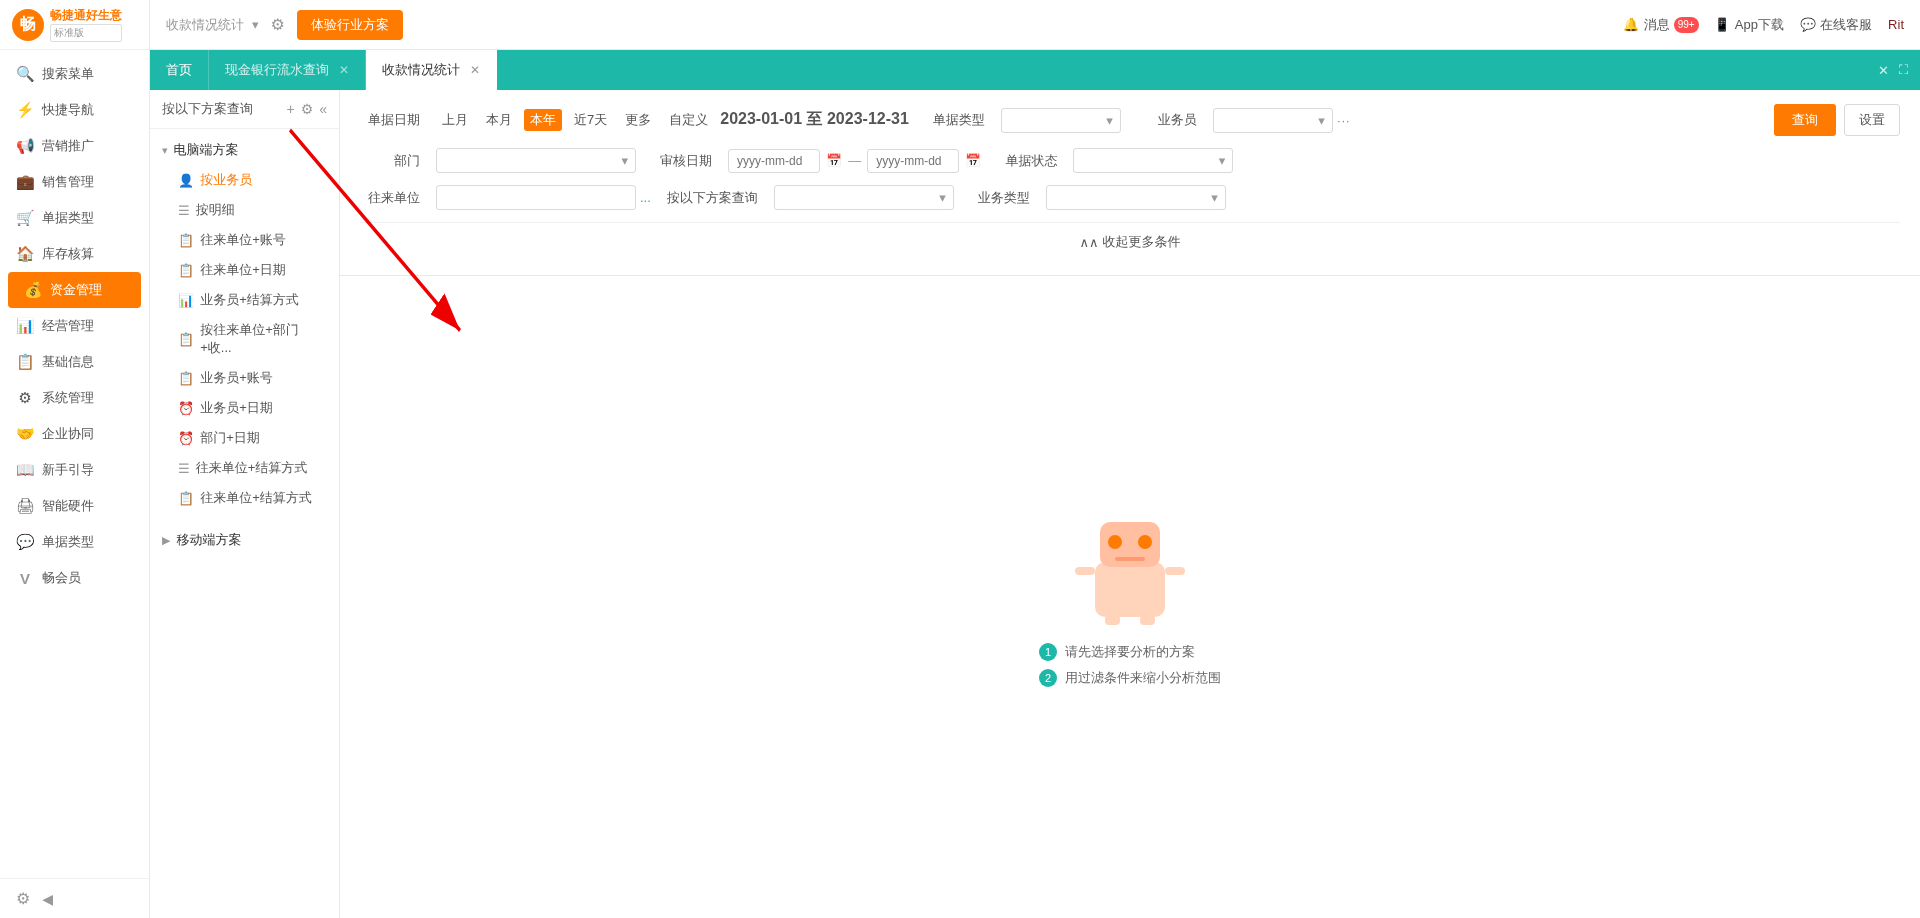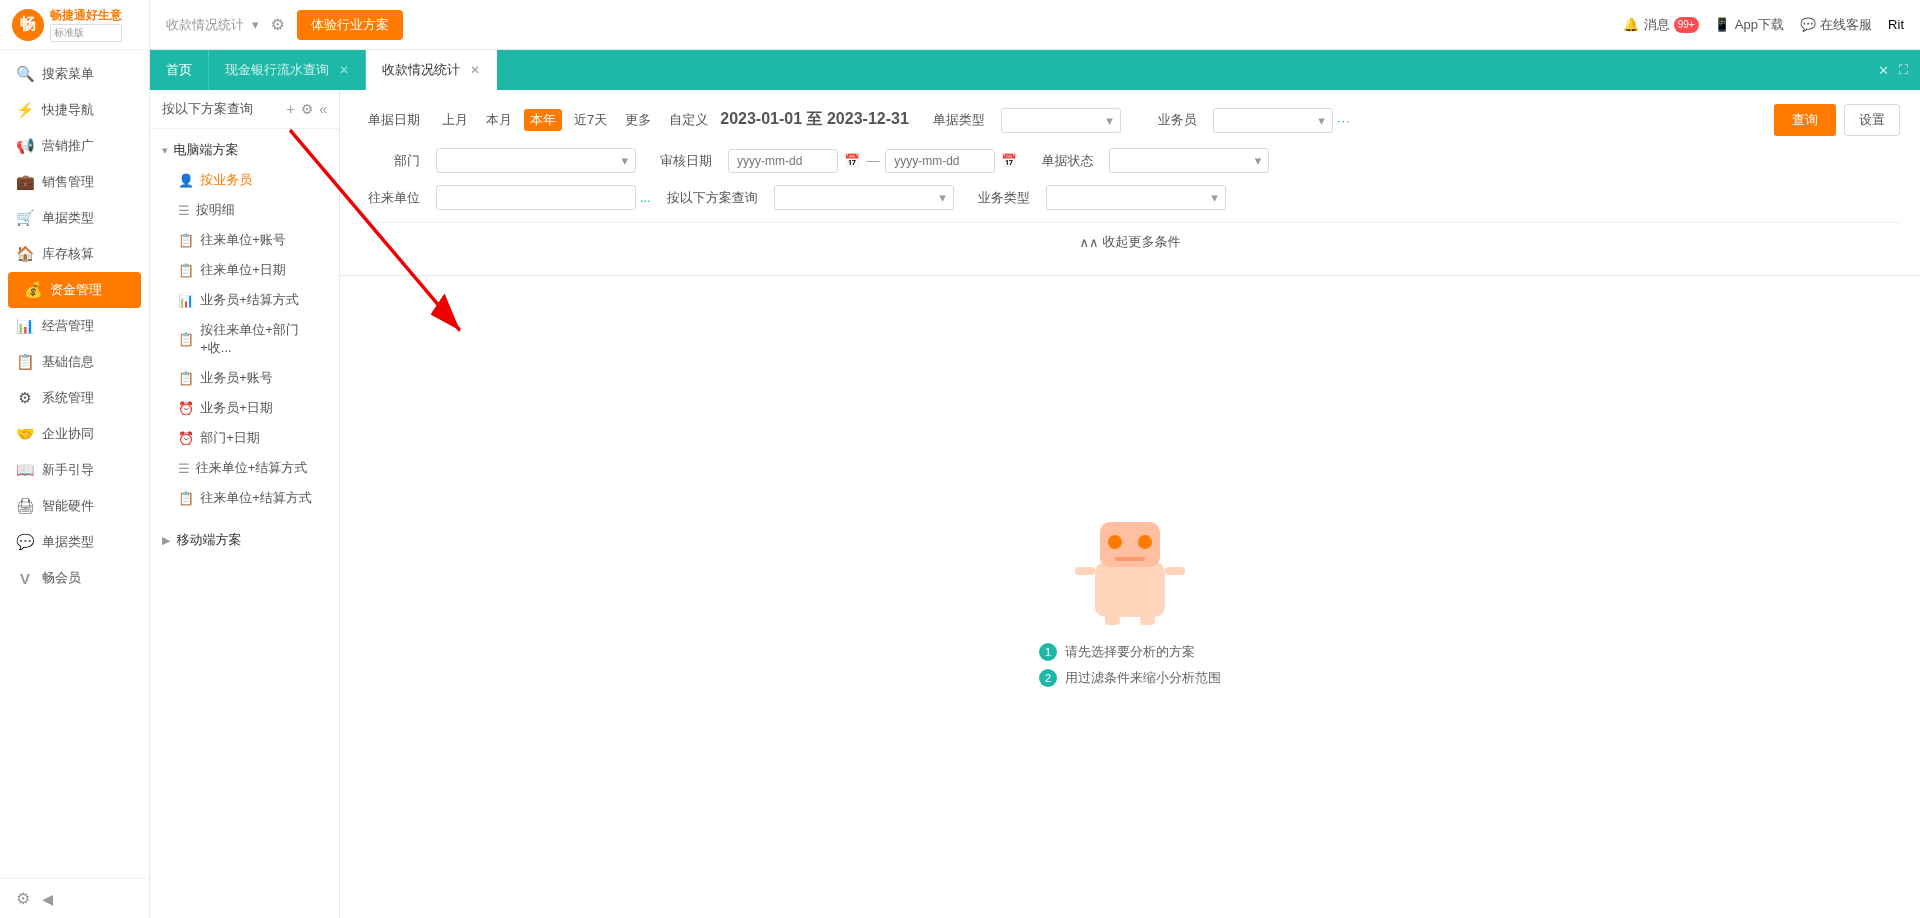--- a/index.html
+++ b/index.html
@@ -68,21 +68,21 @@
     }
     .topbar-spacer { flex: 1; }
     .topbar-right { display: flex; align-items: center; gap: 16px; color: #555; font-size: 13px; }
     .topbar-right-item { display: flex; align-items: center; gap: 4px; cursor: pointer; }
     .badge-red {
       background: #ff4d4f; color: #fff;
       border-radius: 10px; font-size: 10px;
       padding: 0 4px; min-width: 16px; height: 16px;
       display: flex; align-items: center; justify-content: center;
     }
-    .topbar-username { color: #000000; }
+    .topbar-username { color: #7f1d1d; }
 
     
     .tabbar {
       height: 40px;
       background: #1db8a8;
       display: flex; align-items: stretch;
     }
     .tab {
       display: flex; align-items: center;
       padding: 0 16px; color: rgba(255,255,255,0.8);
@@ -184,21 +184,21 @@
       content: '▾'; position: absolute; right: 8px; color: #999; pointer-events: none;
     }
     .filter-input {
       border: 1px solid #d9d9d9; border-radius: 3px;
       padding: 4px 8px; color: #555;
       min-width: 140px;
     }
     .filter-input::placeholder { color: #bbb; }
     .filter-date-input {
       border: 1px solid #d9d9d9; border-radius: 3px;
-      padding: 4px 8px; color: #bbb; font-size: 12px; width: 110px;
+      padding: 4px 8px; color: #bbb; font-size: 12px; width: 92px;
     }
     .date-separator { color: #999; }
     .filter-actions { margin-left: auto; display: flex; gap: 8px; }
     .btn-query {
       background: #ff7a00; color: #fff;
       border: none; border-radius: 3px;
       padding: 6px 18px; cursor: pointer; font-size: 13px;
     }
     .btn-settings-filter {
       background: #fff; color: #555;

